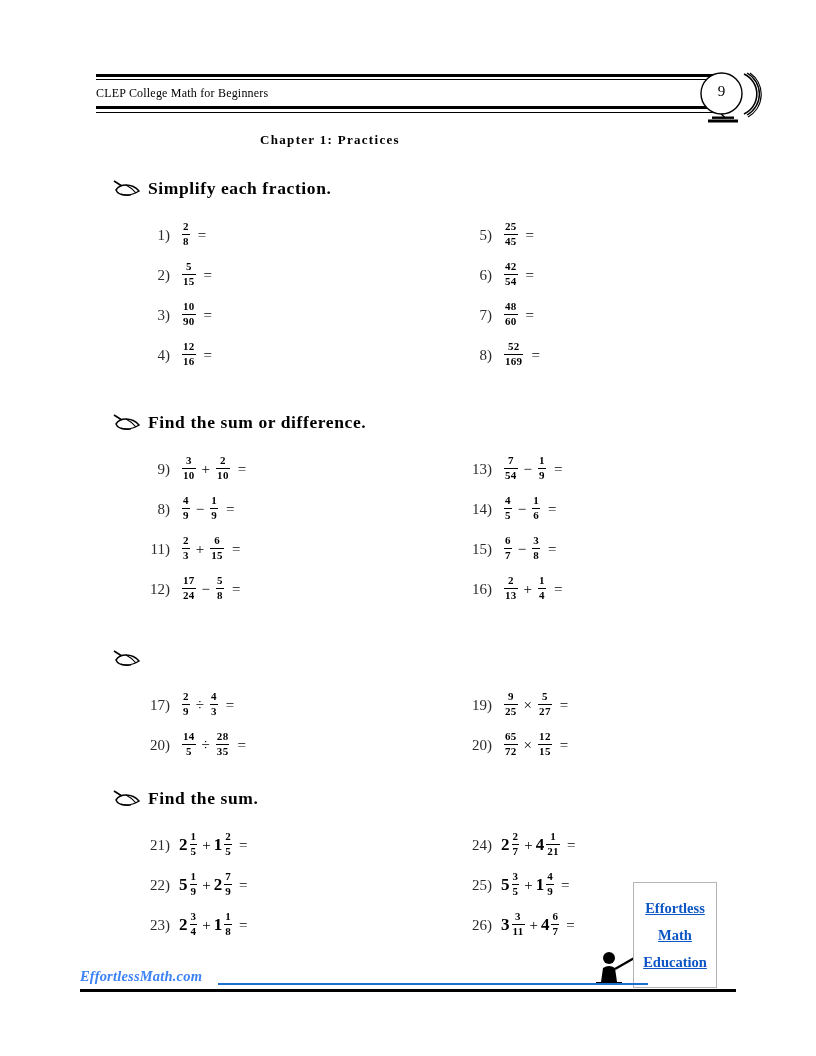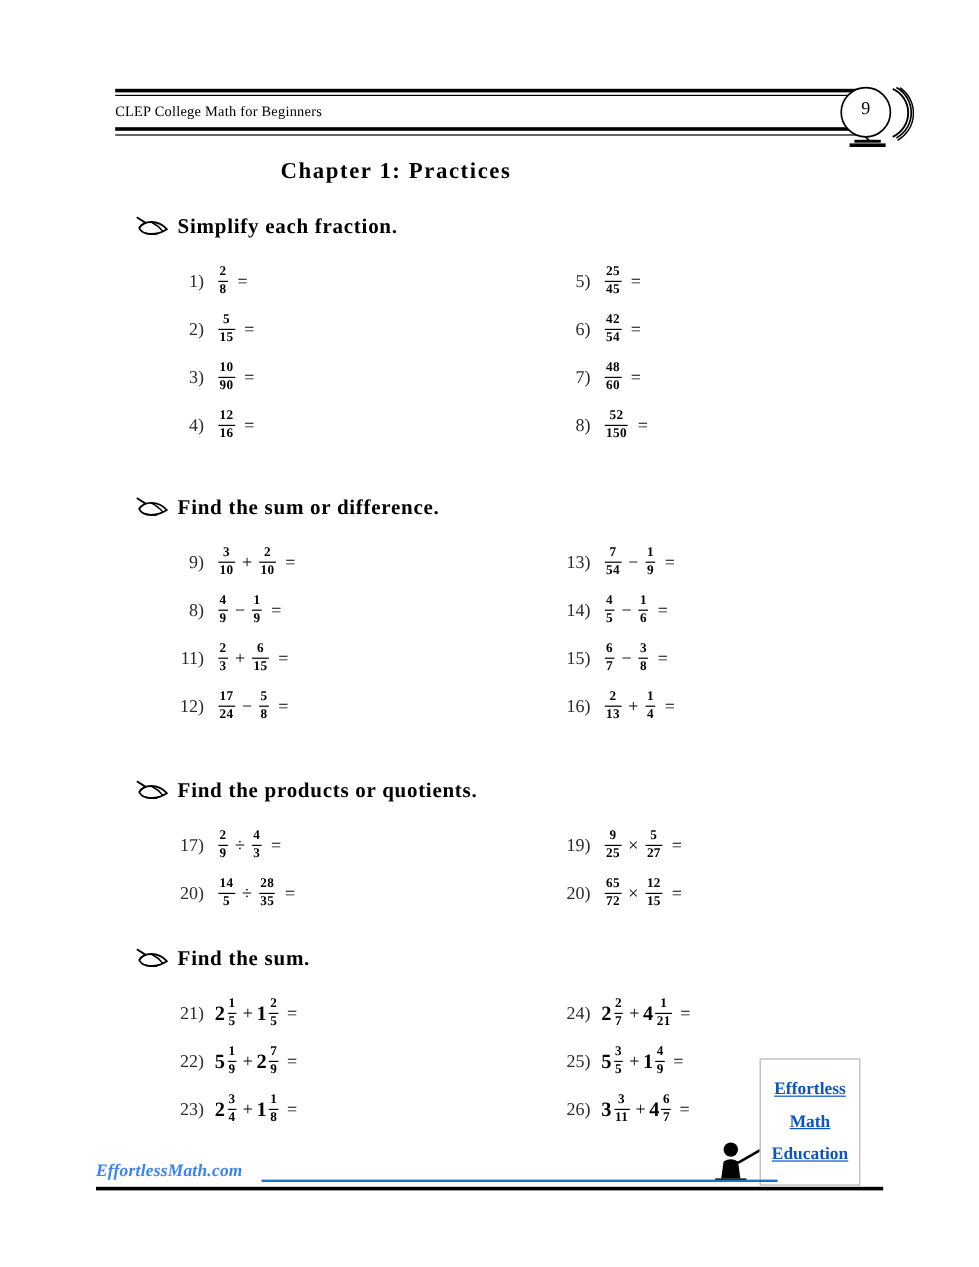--- a/index.html
+++ b/index.html
@@ -73,21 +73,21 @@
     line-height: 15px;
   }
 
   
   .chapter-title {
     position: absolute;
     left: 0;
     top: 132px;
     width: 660px;
     text-align: center;
-    font-size: 19px;
+    font-size: 13px;
     font-weight: bold;
     letter-spacing: 1.3px;
   }
 
   
   .section { position: absolute; left: 0; width: 816px; }
   .section-heading {
     position: absolute;
     left: 112px;
     top: 0;
@@ -276,21 +276,21 @@
       <div class="col col-left">
         <div class="problem"><span class="pnum">1)</span><span class="expr"><span class="frac"><span class="num">2</span><span class="bar"></span><span class="den">8</span></span><span class="eqs">=</span></span></div>
         <div class="problem"><span class="pnum">2)</span><span class="expr"><span class="frac"><span class="num">5</span><span class="bar"></span><span class="den">15</span></span><span class="eqs">=</span></span></div>
         <div class="problem"><span class="pnum">3)</span><span class="expr"><span class="frac"><span class="num">10</span><span class="bar"></span><span class="den">90</span></span><span class="eqs">=</span></span></div>
         <div class="problem"><span class="pnum">4)</span><span class="expr"><span class="frac"><span class="num">12</span><span class="bar"></span><span class="den">16</span></span><span class="eqs">=</span></span></div>
       </div>
       <div class="col col-right">
         <div class="problem"><span class="pnum">5)</span><span class="expr"><span class="frac"><span class="num">25</span><span class="bar"></span><span class="den">45</span></span><span class="eqs">=</span></span></div>
         <div class="problem"><span class="pnum">6)</span><span class="expr"><span class="frac"><span class="num">42</span><span class="bar"></span><span class="den">54</span></span><span class="eqs">=</span></span></div>
         <div class="problem"><span class="pnum">7)</span><span class="expr"><span class="frac"><span class="num">48</span><span class="bar"></span><span class="den">60</span></span><span class="eqs">=</span></span></div>
-        <div class="problem"><span class="pnum">8)</span><span class="expr"><span class="frac"><span class="num">52</span><span class="bar"></span><span class="den">150</span></span><span class="eqs">=</span></span></div>
+        <div class="problem"><span class="pnum">8)</span><span class="expr"><span class="frac"><span class="num">52</span><span class="bar"></span><span class="den">169</span></span><span class="eqs">=</span></span></div>
       </div>
     </div>
     <div class="section" style="top:412px">
       <div class="section-heading"><span class="pen-icon"><svg width="30" height="18" viewBox="0 0 30 18">
             <path d="M2 2 L13 9" stroke="#000" stroke-width="1.6" fill="none"></path>
             <path d="M4 11 q3 -5 10 -5 q8 0 13 6 q-6 4 -13 4 q-8 0 -10 -5 z" fill="#fff" stroke="#000" stroke-width="1.5"></path>
             <path d="M14 6 q6 3 10 8" stroke="#000" stroke-width="1.2" fill="none"></path>
             <path d="M9 15 q5 2 10 1" stroke="#000" stroke-width="1.2" fill="none"></path>
           </svg></span><span>Find the sum or difference.</span></div>
       <div class="col col-left">
@@ -305,21 +305,21 @@
         <div class="problem"><span class="pnum">15)</span><span class="expr"><span class="frac"><span class="num">6</span><span class="bar"></span><span class="den">7</span></span><span class="op">−</span><span class="frac"><span class="num">3</span><span class="bar"></span><span class="den">8</span></span><span class="eqs">=</span></span></div>
         <div class="problem"><span class="pnum">16)</span><span class="expr"><span class="frac"><span class="num">2</span><span class="bar"></span><span class="den">13</span></span><span class="op">+</span><span class="frac"><span class="num">1</span><span class="bar"></span><span class="den">4</span></span><span class="eqs">=</span></span></div>
       </div>
     </div>
     <div class="section" style="top:648px">
       <div class="section-heading"><span class="pen-icon"><svg width="30" height="18" viewBox="0 0 30 18">
             <path d="M2 2 L13 9" stroke="#000" stroke-width="1.6" fill="none"></path>
             <path d="M4 11 q3 -5 10 -5 q8 0 13 6 q-6 4 -13 4 q-8 0 -10 -5 z" fill="#fff" stroke="#000" stroke-width="1.5"></path>
             <path d="M14 6 q6 3 10 8" stroke="#000" stroke-width="1.2" fill="none"></path>
             <path d="M9 15 q5 2 10 1" stroke="#000" stroke-width="1.2" fill="none"></path>
-          </svg></span><span>Find the products or quotients.</span></div>
+          </svg></span></div>
       <div class="col col-left">
         <div class="problem"><span class="pnum">17)</span><span class="expr"><span class="frac"><span class="num">2</span><span class="bar"></span><span class="den">9</span></span><span class="op">÷</span><span class="frac"><span class="num">4</span><span class="bar"></span><span class="den">3</span></span><span class="eqs">=</span></span></div>
         <div class="problem"><span class="pnum">20)</span><span class="expr"><span class="frac"><span class="num">14</span><span class="bar"></span><span class="den">5</span></span><span class="op">÷</span><span class="frac"><span class="num">28</span><span class="bar"></span><span class="den">35</span></span><span class="eqs">=</span></span></div>
       </div>
       <div class="col col-right">
         <div class="problem"><span class="pnum">19)</span><span class="expr"><span class="frac"><span class="num">9</span><span class="bar"></span><span class="den">25</span></span><span class="op">×</span><span class="frac"><span class="num">5</span><span class="bar"></span><span class="den">27</span></span><span class="eqs">=</span></span></div>
         <div class="problem"><span class="pnum">20)</span><span class="expr"><span class="frac"><span class="num">65</span><span class="bar"></span><span class="den">72</span></span><span class="op">×</span><span class="frac"><span class="num">12</span><span class="bar"></span><span class="den">15</span></span><span class="eqs">=</span></span></div>
       </div>
     </div>
     <div class="section" style="top:788px">

